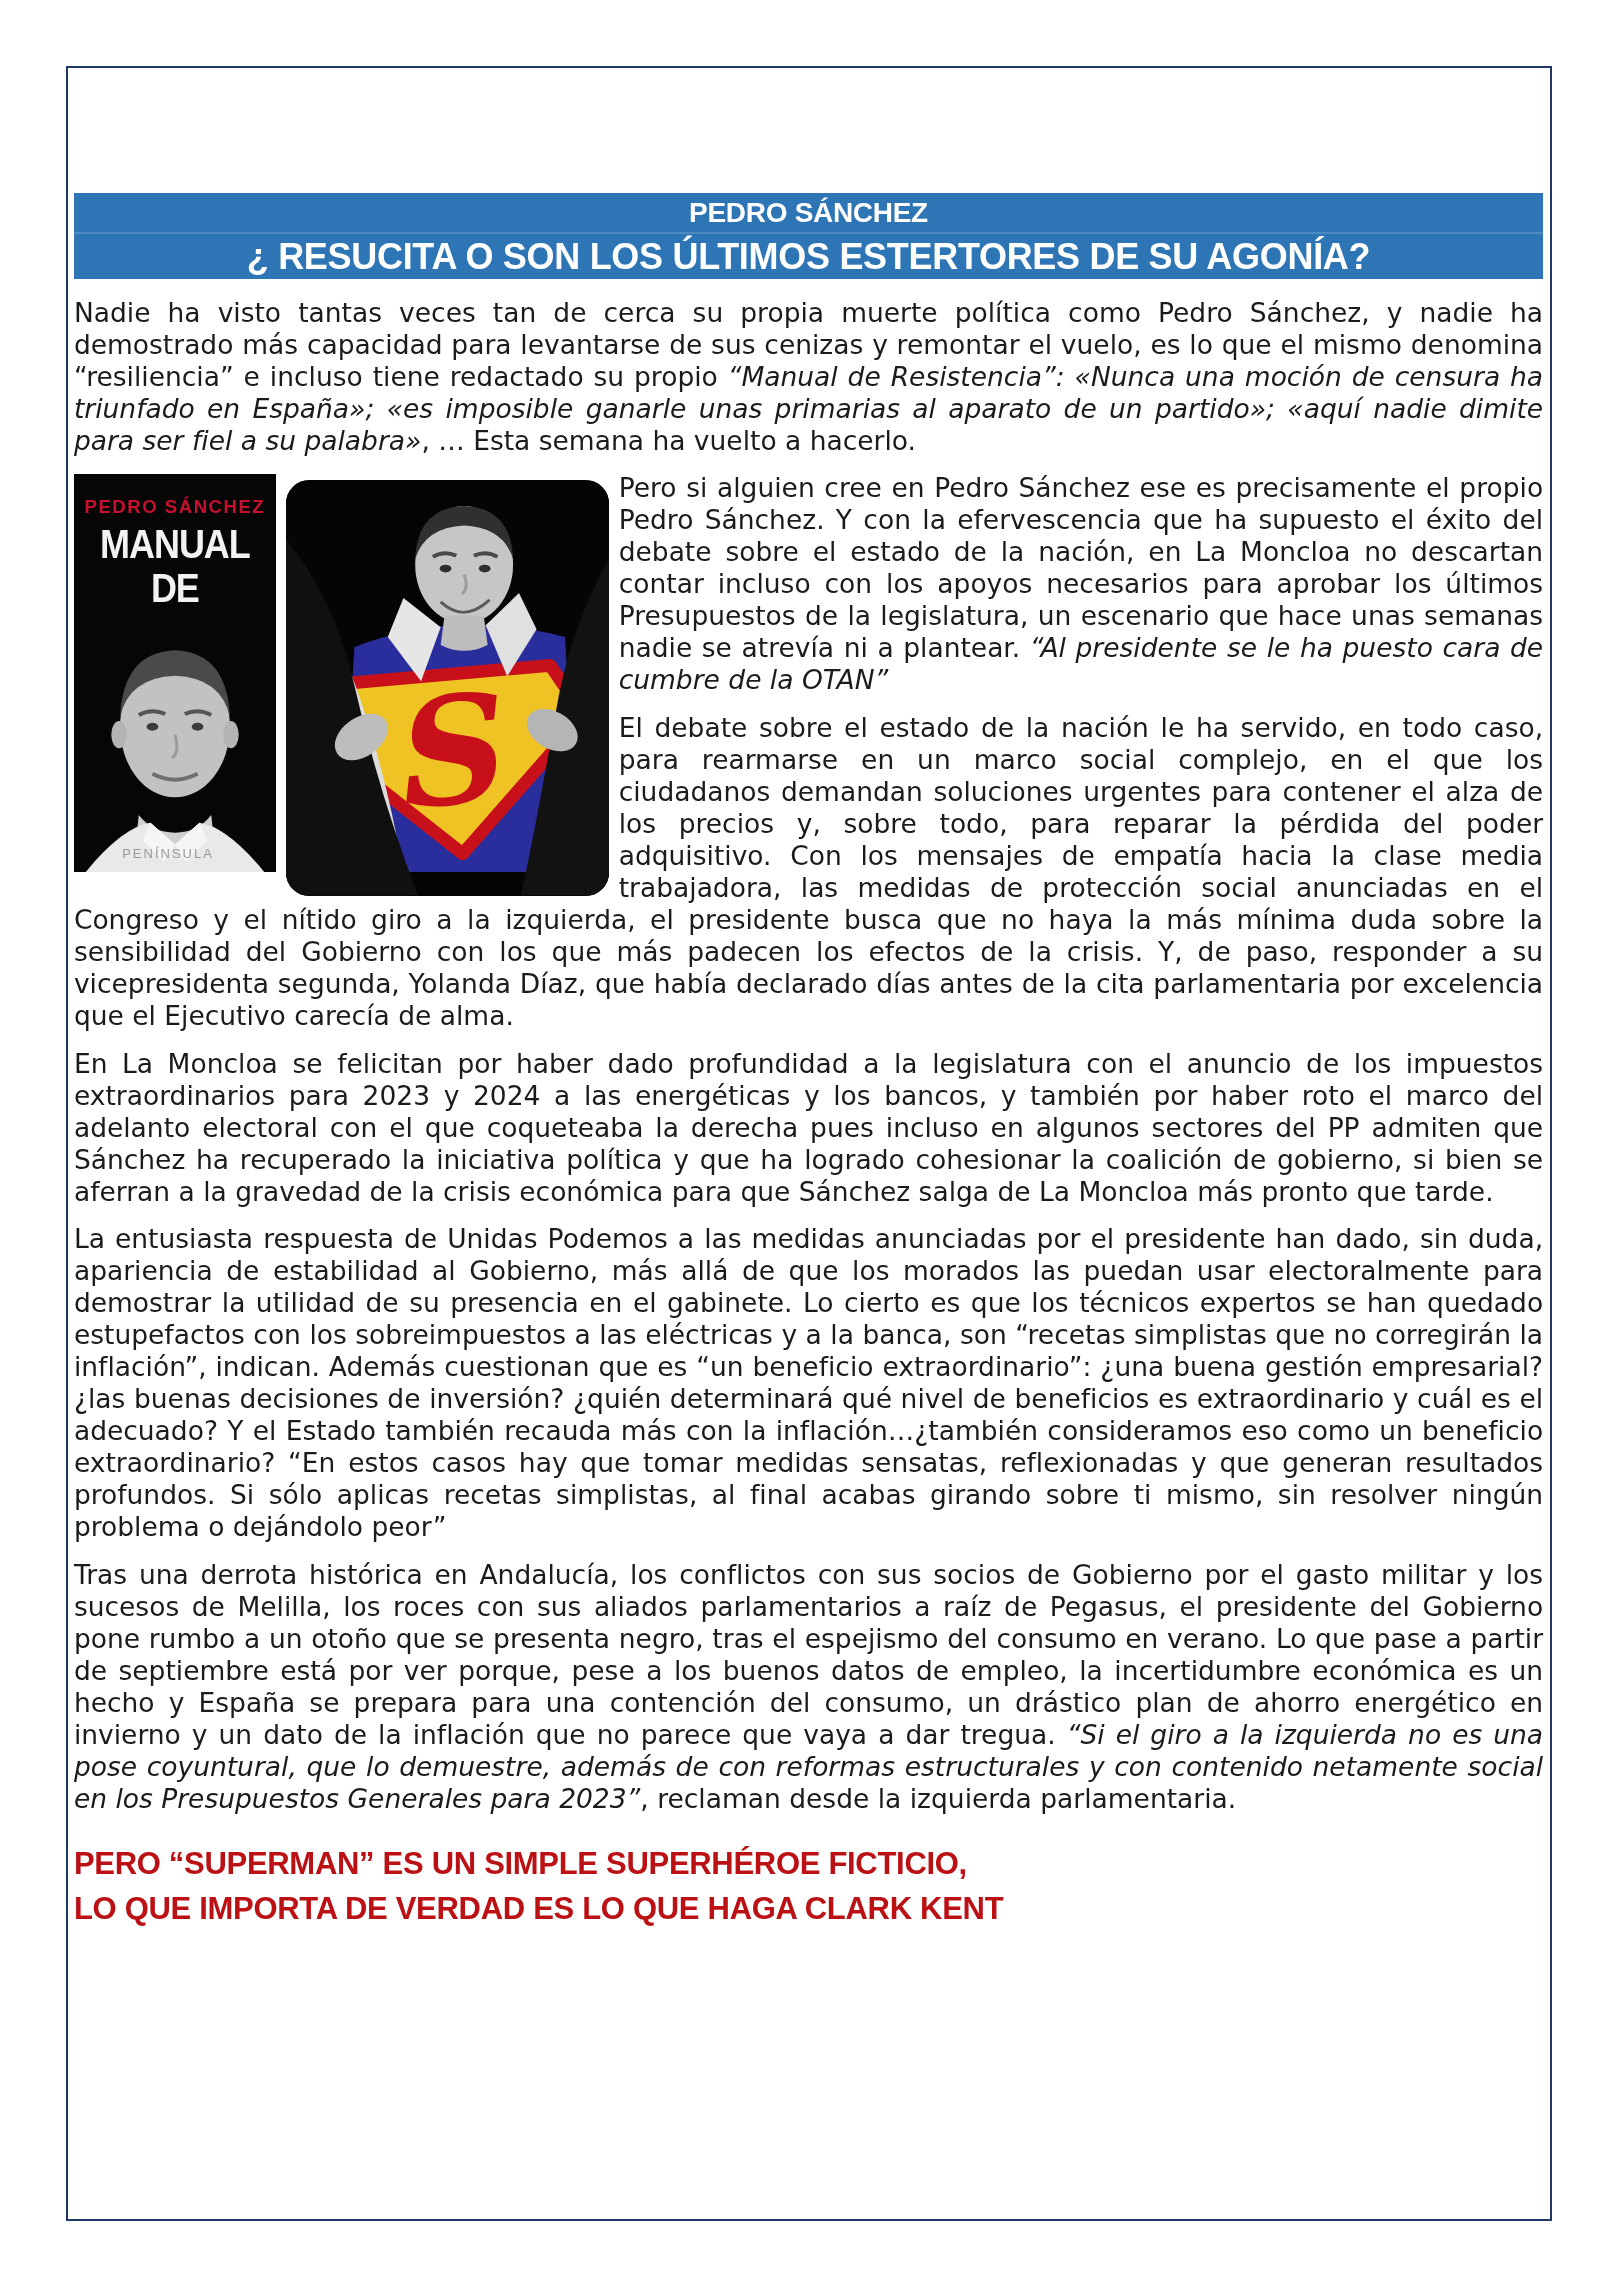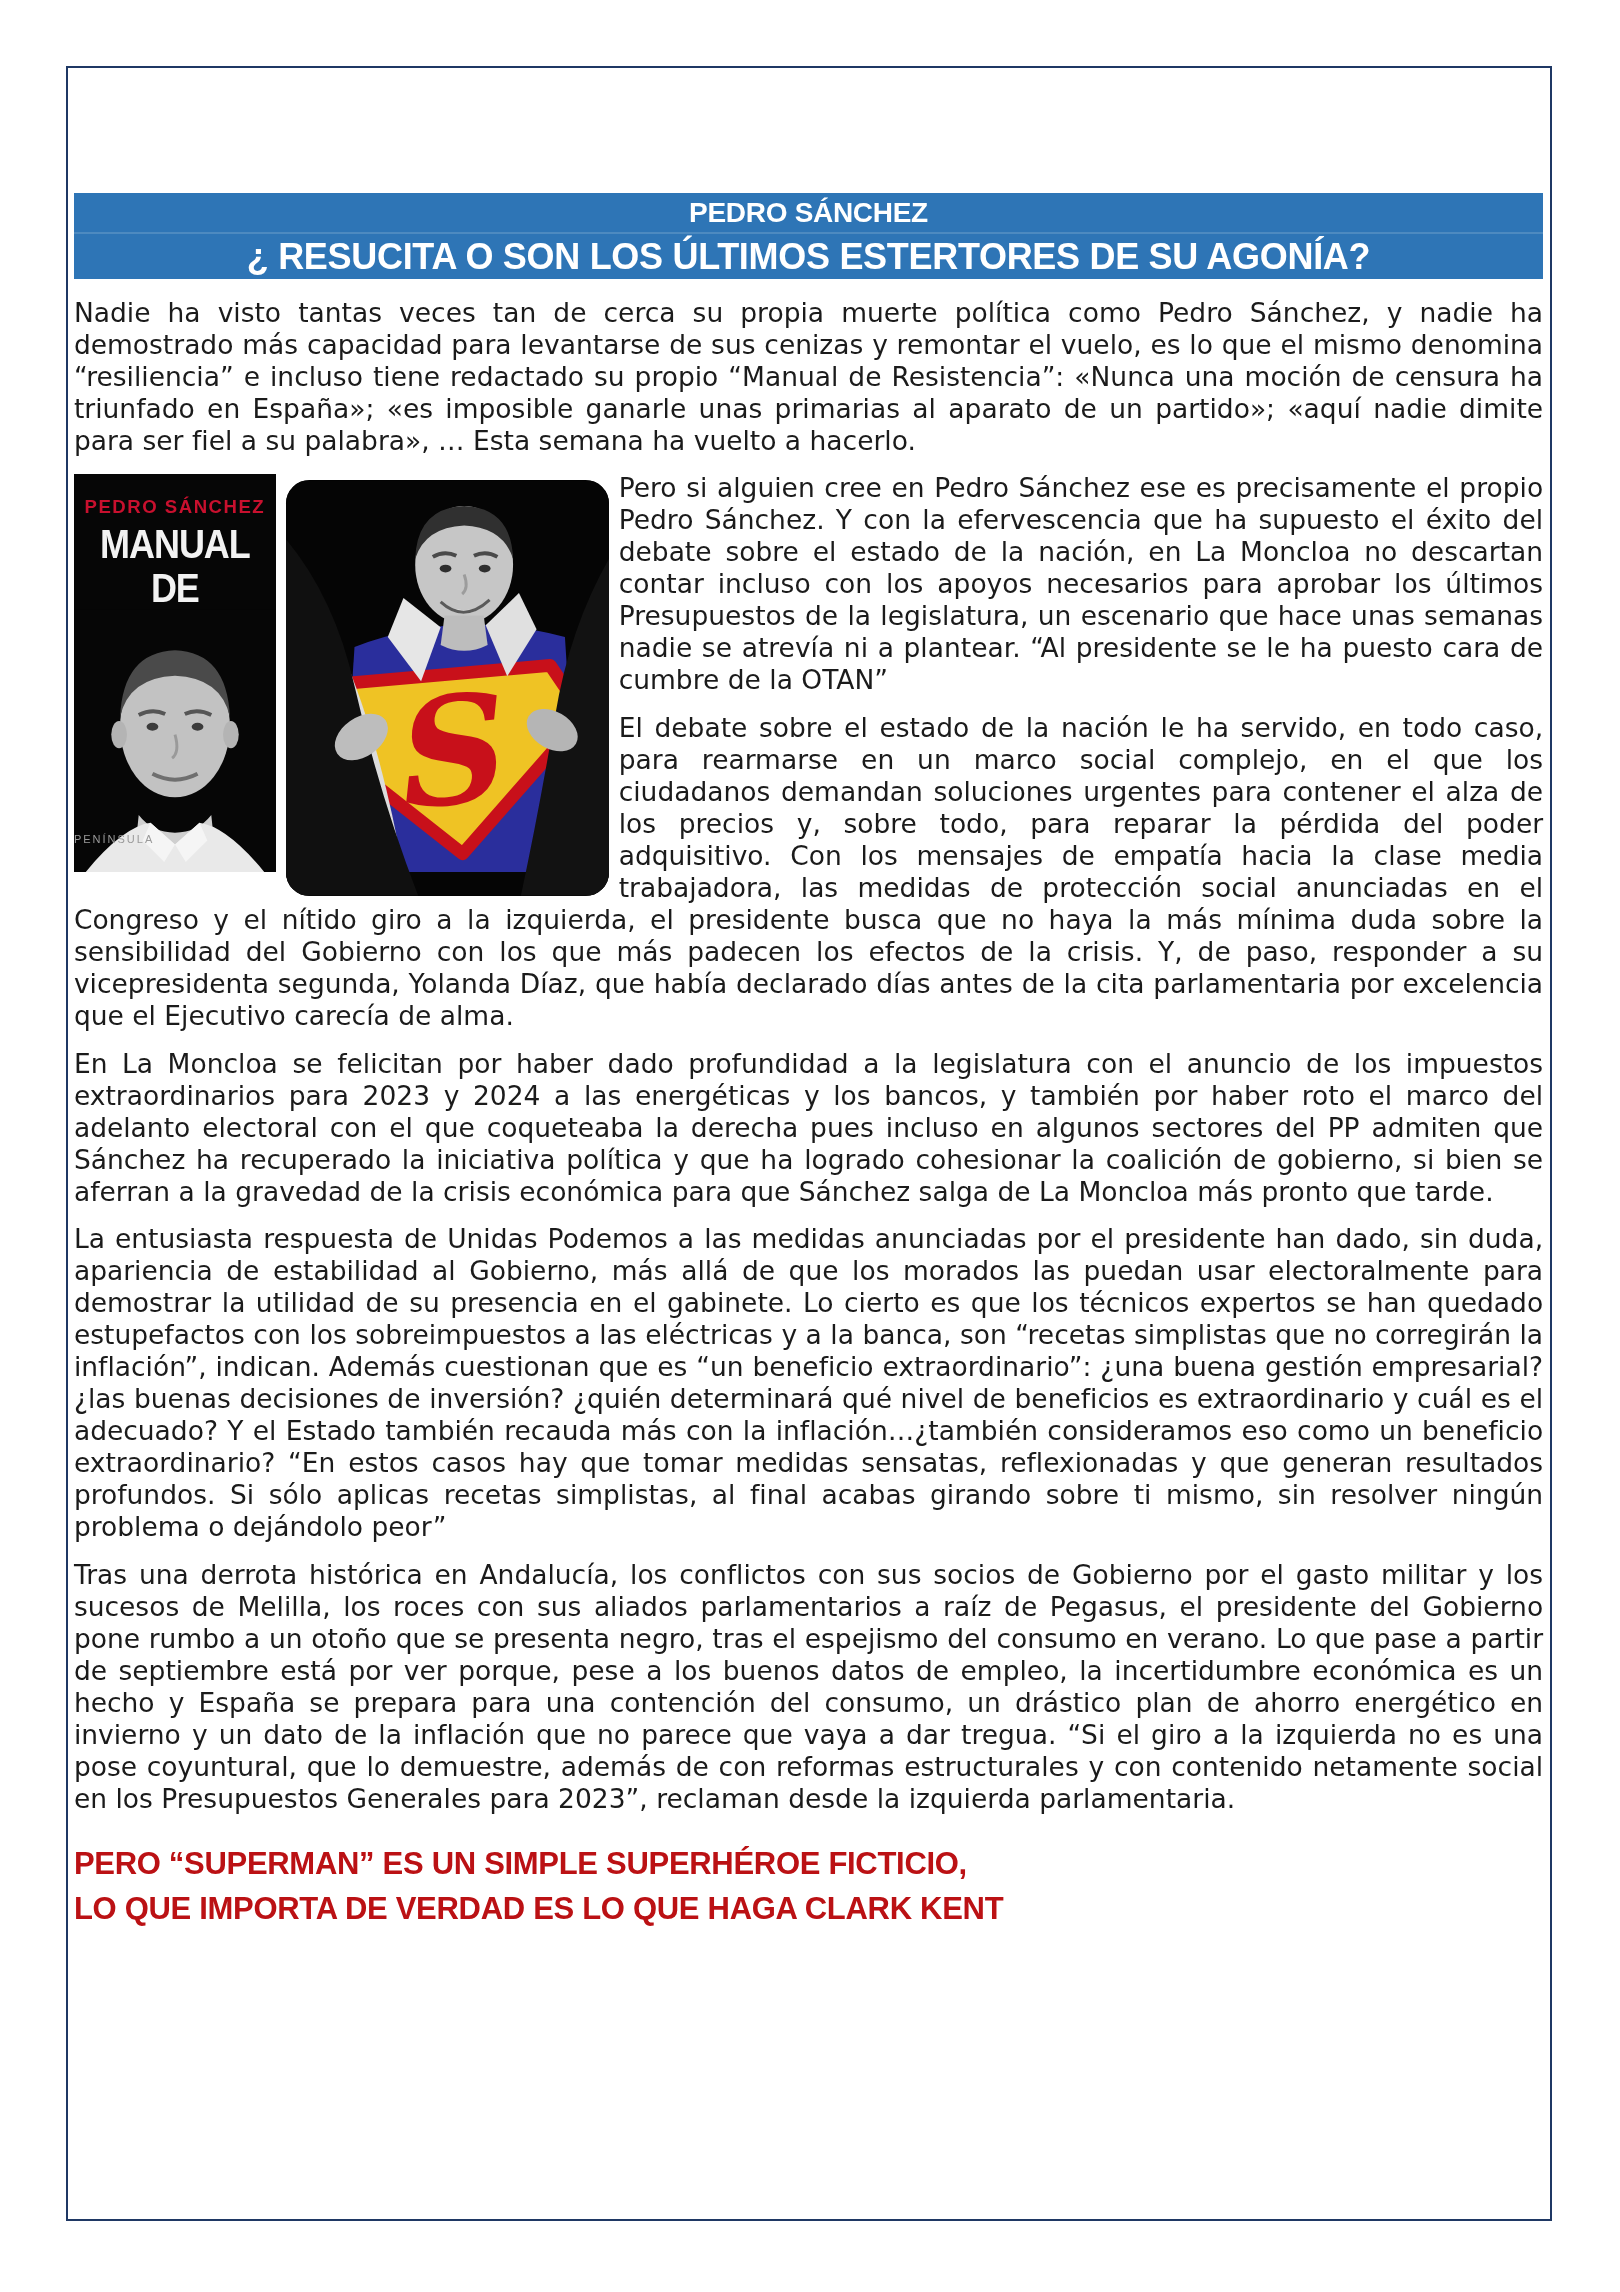--- a/index.html
+++ b/index.html
@@ -41,21 +41,21 @@
     font-size:36px;
     border-top:2px solid #4d8ac0;
   }
   
   .article p{
     margin:0 0 15.7px 0;
     font-size:26.5px;
     line-height:32px;
     text-align:justify;
   }
-  .it{}
+  .it{font-style:italic;}
   
   .media{
     float:left;
     width:537px;
     margin:2px 7.8px 5.9px 0;
     display:flex;
     align-items:flex-start;
     gap:9.8px;
   }
   .book{
@@ -82,24 +82,24 @@
     line-height:39px;
     letter-spacing:-1px;
     transform:scaleY(1.12);
     transform-origin:top center;
     margin-top:3.9px;
   }
   .book-portrait{
     position:absolute;left:0;bottom:0;width:202px;height:263px;
   }
   .book-publisher{
-    position:absolute;bottom:27px;left:0;right:13.7px;
-    text-align:left;
+    position:absolute;bottom:11px;left:0;right:13.7px;
+    text-align:center;
     color:#9a9a9a;
-    font-size:11px;letter-spacing:2px;
+    font-size:13px;letter-spacing:2px;
     font-family:"Liberation Sans","DejaVu Sans",sans-serif;
   }
   .superman{
     width:323px;height:416px;
     margin-top:5.9px;
     border-radius:23.5px;
     overflow:hidden;
     background:#000;
     flex:0 0 auto;
   }

